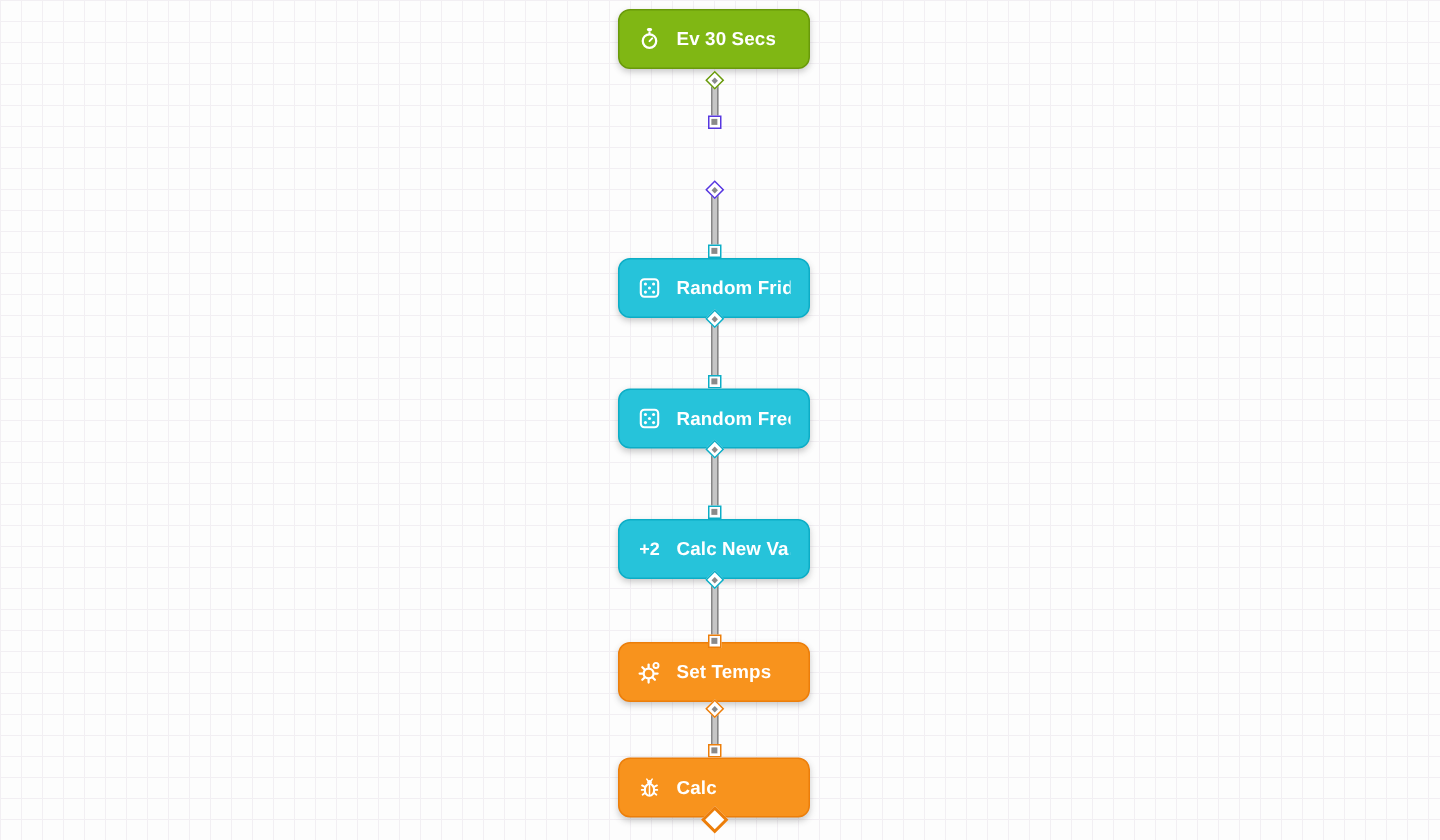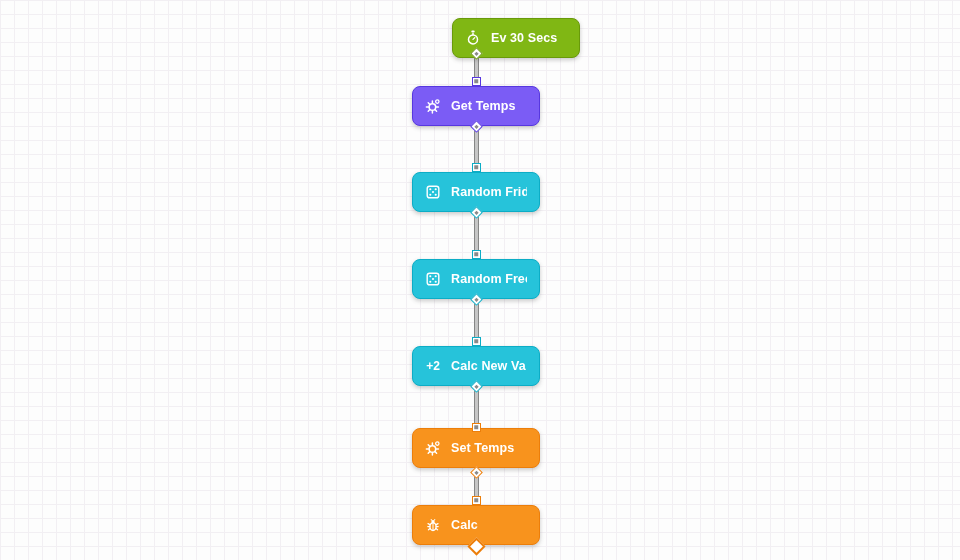--- a/index.html
+++ b/index.html
@@ -49,53 +49,35 @@
 </head>
 <body>
 
 <div id="flow-canvas">
     <div class="wire" style="left: 473.5px; top: 53px; height: 28px; background: rgb(198, 198, 198); border-left-color: rgb(134, 134, 134); border-right-color: rgb(134, 134, 134);"></div>
     <div class="wire" style="left: 473.5px; top: 126px; height: 41px; background: rgb(198, 198, 198); border-left-color: rgb(134, 134, 134); border-right-color: rgb(134, 134, 134);"></div>
     <div class="wire" style="left: 473.5px; top: 212px; height: 42px; background: rgb(198, 198, 198); border-left-color: rgb(134, 134, 134); border-right-color: rgb(134, 134, 134);"></div>
     <div class="wire" style="left: 473.5px; top: 299px; height: 42px; background: rgb(198, 198, 198); border-left-color: rgb(134, 134, 134); border-right-color: rgb(134, 134, 134);"></div>
     <div class="wire" style="left: 473.5px; top: 386px; height: 41px; background: rgb(198, 198, 198); border-left-color: rgb(134, 134, 134); border-right-color: rgb(134, 134, 134);"></div>
     <div class="wire" style="left: 473.5px; top: 472px; height: 28px; background: rgb(198, 198, 198); border-left-color: rgb(134, 134, 134); border-right-color: rgb(134, 134, 134);"></div>
-    <div class="flow-node" style="left: 412px; top: 18px; background: rgb(128, 183, 20); border-color: rgb(105, 154, 10); margin-left: 40px;">
+    <div class="flow-node" style="left: 412px; top: 6px; background: rgb(128, 183, 20); border-color: rgb(105, 154, 10);">
       <span class="node-icon">
         <svg viewBox="0 0 16 16">
           <g fill="none" stroke="#fff">
             <circle cx="8" cy="9.4" r="4.5" stroke-width="1.5"></circle>
             <line x1="8" y1="2.9" x2="8" y2="4.9" stroke-width="1.4"></line>
             <line x1="8" y1="9.4" x2="9.8" y2="7.6" stroke-width="1.3" stroke-linecap="round"></line>
           </g>
           <rect x="6.3" y="0.6" width="3.4" height="2" rx="1" fill="#fff"></rect>
         </svg>
       </span>
       <span class="node-label">Ev 30 Secs</span>
     </div>
     <div class="port port-diamond" style="left: 471.5px; top: 48.5px; border-color: rgb(105, 154, 10);">
       <div class="port-core" style="background: rgb(138, 138, 138);"></div>
-    </div>
-    <div class="flow-node" style="left: 412px; top: 86px; background: rgb(123, 92, 245); border-color: rgb(87, 55, 224);">
-      <span class="node-icon">
-        <svg viewBox="0 0 16 16">
-          <g fill="none" stroke="#fff" stroke-linecap="round">
-            <circle cx="7.4" cy="9" r="3.3" stroke-width="1.5"></circle>
-            <line x1="11.4" y1="9" x2="13.4" y2="9" stroke-width="1.5"></line>
-            <line x1="7.4" y1="5" x2="7.4" y2="3" stroke-width="1.5"></line>
-            <line x1="4.6" y1="6.2" x2="3.2" y2="4.8" stroke-width="1.5"></line>
-            <line x1="3.4" y1="9" x2="1.4" y2="9" stroke-width="1.5"></line>
-            <line x1="4.6" y1="11.8" x2="3.2" y2="13.2" stroke-width="1.5"></line>
-            <line x1="7.4" y1="13" x2="7.4" y2="15" stroke-width="1.5"></line>
-            <line x1="10.2" y1="11.8" x2="11.6" y2="13.2" stroke-width="1.5"></line>
-            <circle cx="12.3" cy="3.6" r="1.7" stroke-width="1.3"></circle>
-          </g>
-        </svg>
-      </span>
-      <span class="node-label">Get Temps</span>
     </div>
     <div class="port port-square" style="left: 471.5px; top: 76.5px; border-color: rgb(87, 55, 224);">
       <div class="port-core" style="background: rgb(138, 138, 138);"></div>
     </div>
     <div class="port port-diamond" style="left: 471.5px; top: 121.5px; border-color: rgb(87, 55, 224);">
       <div class="port-core" style="background: rgb(138, 138, 138);"></div>
     </div>
     <div class="flow-node" style="left: 412px; top: 172px; background: rgb(38, 195, 218); border-color: rgb(12, 173, 198);">
       <span class="node-icon">
         <svg viewBox="0 0 16 16">

